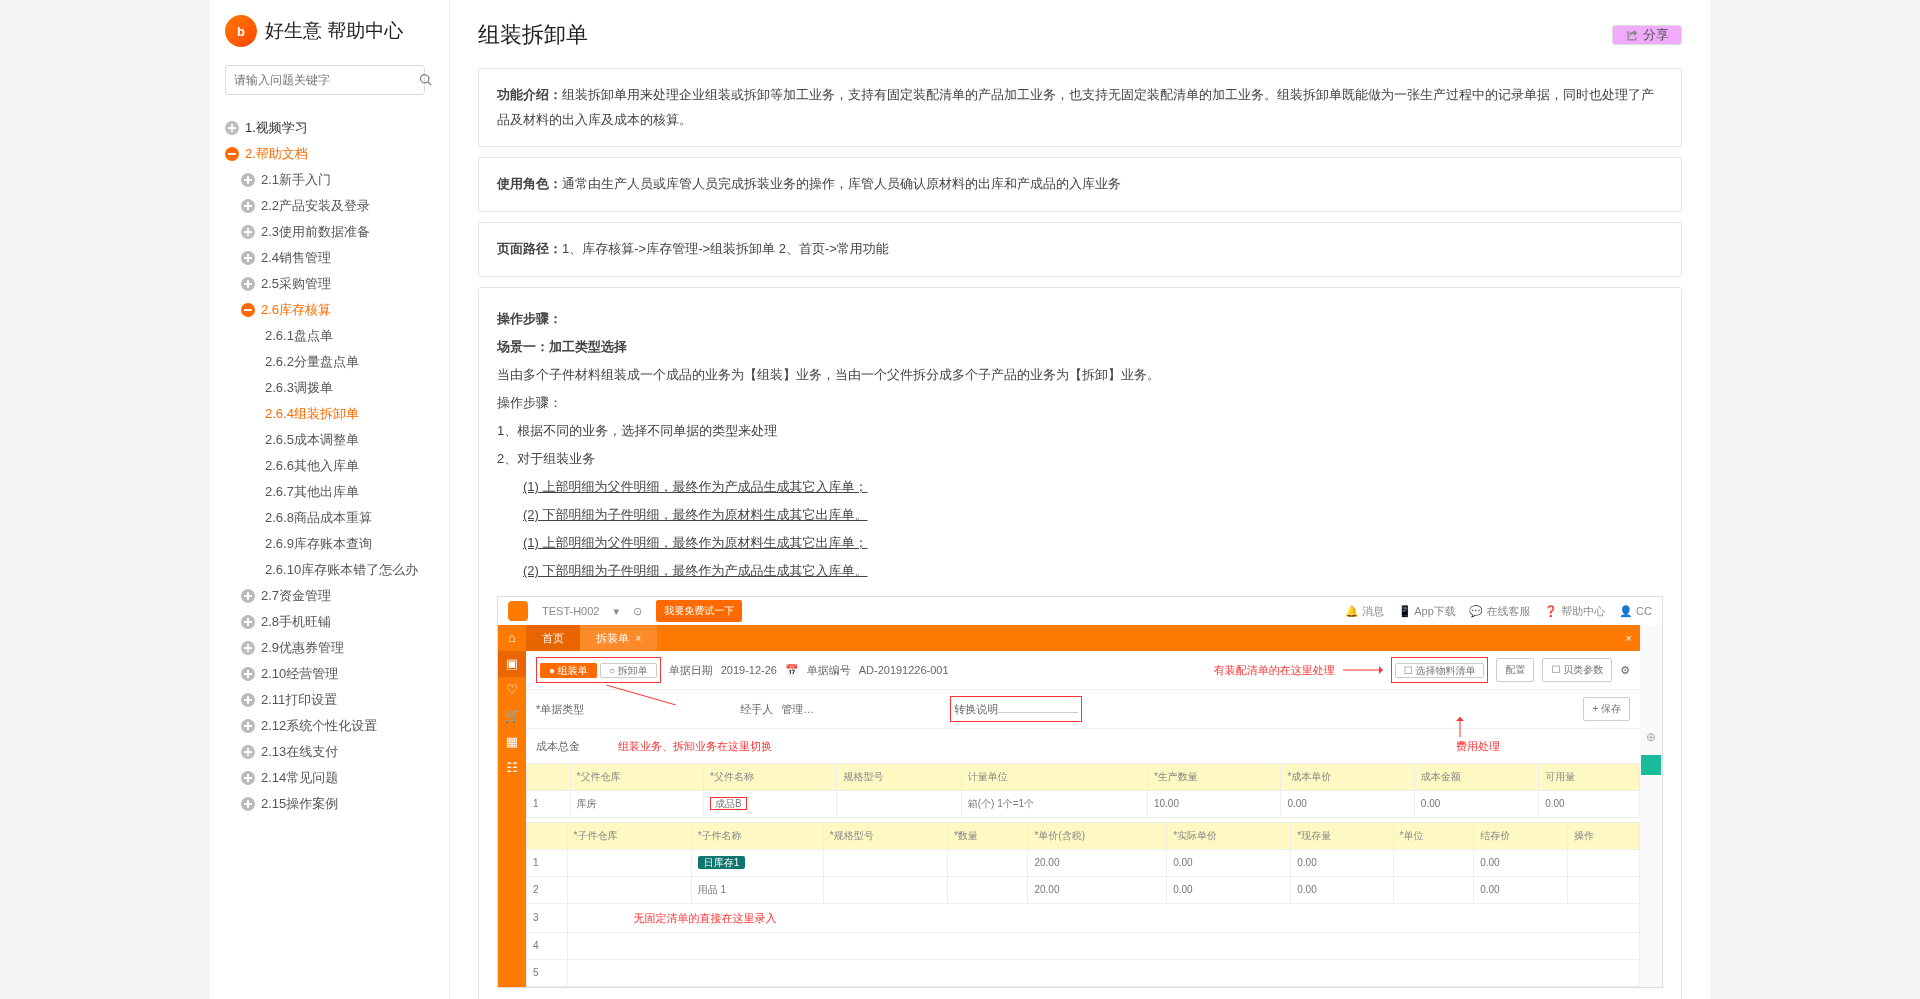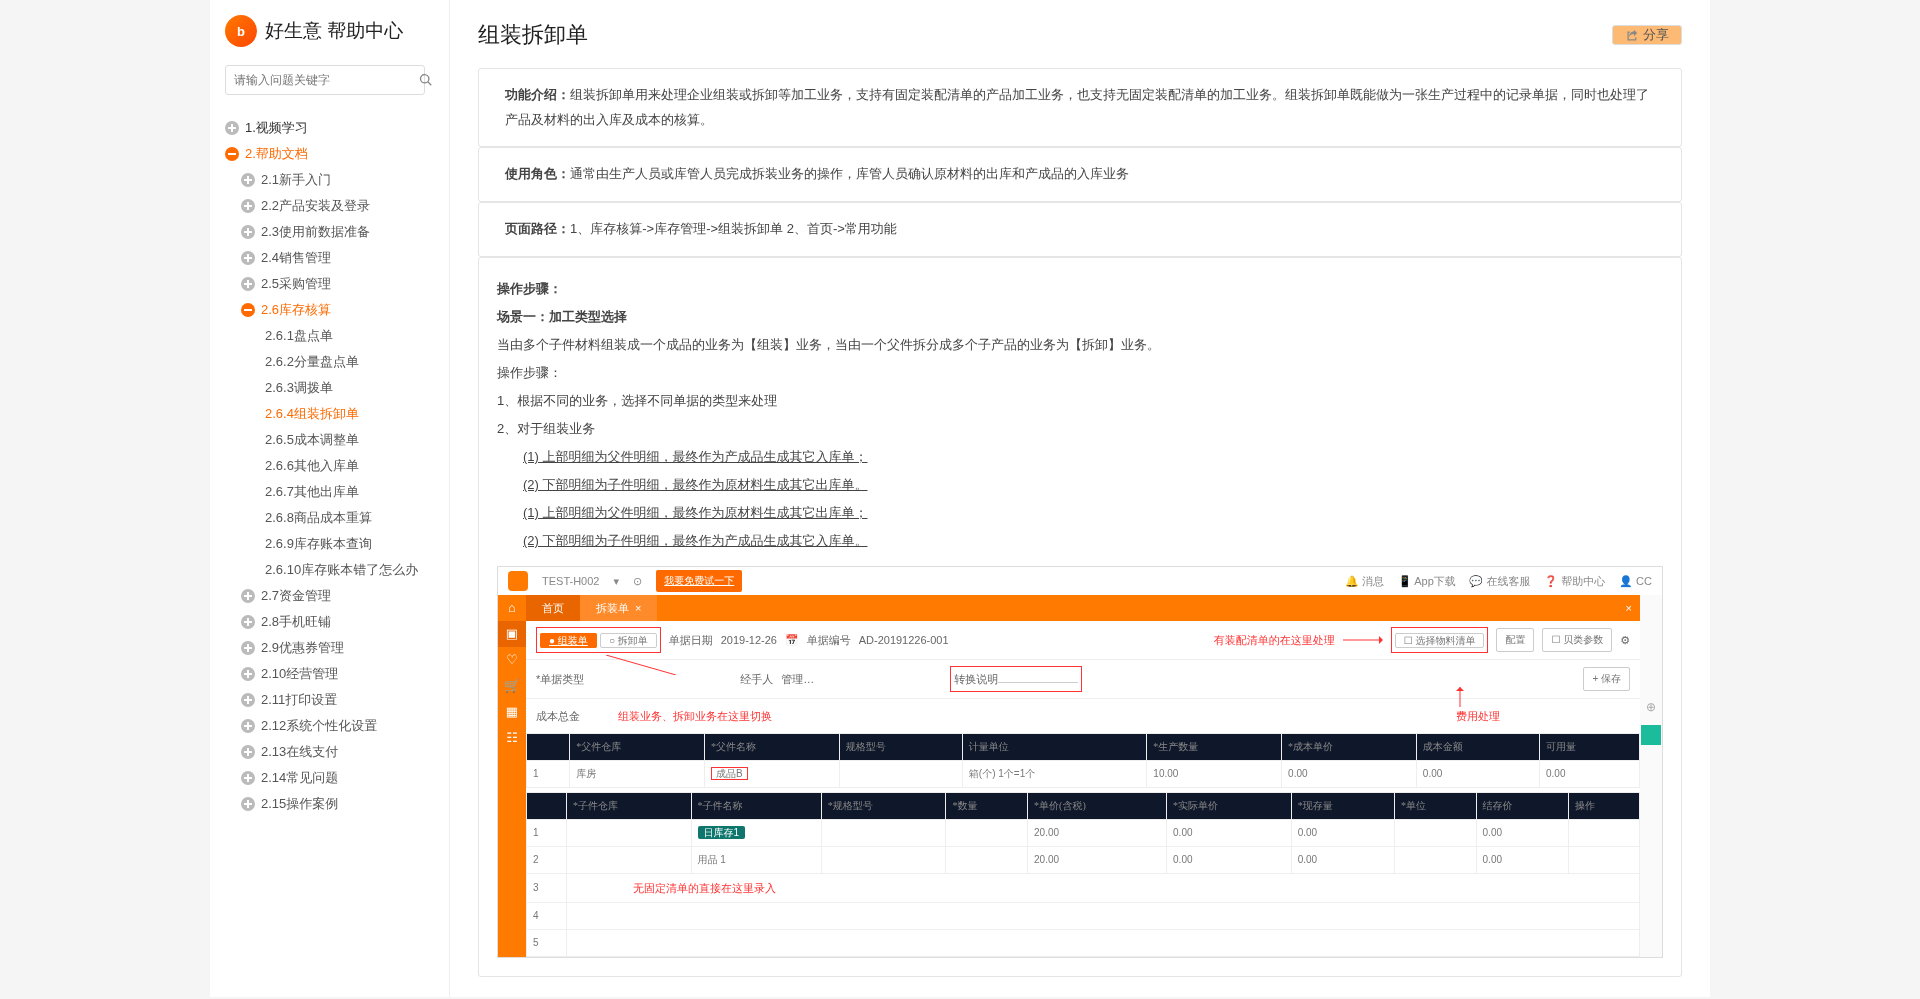--- a/index.html
+++ b/index.html
@@ -21,43 +21,43 @@
 .ico { width:14px; height:14px; display:inline-flex; align-items:center; justify-content:center; }
 .plus-circle { width:14px; height:14px; border-radius:50%; background:#bbb; position:relative; }
 .plus-circle::before,.plus-circle::after { content:""; position:absolute; background:#fff; }
 .plus-circle::before { width:8px; height:2px; top:6px; left:3px; }
 .plus-circle::after { width:2px; height:8px; top:3px; left:6px; }
 .minus-circle { width:14px; height:14px; border-radius:50%; background:#ff6a00; position:relative; }
 .minus-circle::before { content:""; position:absolute; background:#fff; width:8px; height:2px; top:6px; left:3px; }
 .main { flex:1; padding:20px 28px; }
 .page-head { display:flex; justify-content:space-between; align-items:center; margin-bottom:18px; }
 .page-title { font-size:22px; font-weight:500; color:#222; }
-.share-btn { border:1px solid #ddd; background:#fdba74; padding:0 12px; border-radius:3px; font-size:13px; cursor:pointer; display:flex; gap:5px; align-items:center; color:#555; }
-.card { border:1px solid #e5e5e5; border-radius:3px; padding:14px 26px; margin-bottom:0; font-size:13px; line-height:1.9; color:#444; }
+.share-btn { border:1px solid #ddd; background:#f0abfc; padding:0 12px; border-radius:3px; font-size:13px; cursor:pointer; display:flex; gap:5px; align-items:center; color:#555; }
+.card { border:1px solid #e5e5e5; border-radius:3px; padding:14px 18px; margin-bottom:10px; font-size:13px; line-height:1.9; color:#444; }
 .card strong { font-weight:600; }
 .content-card { border:1px solid #e5e5e5; border-radius:3px; padding:18px; font-size:13px; line-height:2; color:#444; }
 .content-card p { margin-bottom:2px; }
 .content-card .indent1 { margin-left:2em;text-decoration:underline; }
 .figure { margin-top:12px; border:1px solid #ddd; background:#fafafa; }
 .fig-top { height:28px; background:#fff; display:flex; align-items:center; padding:0 10px; gap:14px; font-size:11px; color:#888; }
 .fig-top .orange { width:20px; height:20px; border-radius:4px; background:#ff7a00; }
 .fig-body { display:flex; }
 .fig-side { width:28px; background:#ff7a00; position:relative; }
 .fig-side-icon { width:100%; height:26px; display:flex; align-items:center; justify-content:center; color:#fff; font-size:13px; }
 .fig-main { flex:1; background:#fff; }
 .fig-tabs { height:26px; background:#ff7a00; display:flex; align-items:center; font-size:11px; color:#fff; }
 .fig-tab { padding:0 16px; height:100%; display:flex; align-items:center; background:#e86500; }
 .fig-tab.on { background:#ff8a2a; }
 .fig-row { display:flex; align-items:center; padding:6px 10px; gap:8px; font-size:11px; color:#666; border-bottom:1px solid #eee; position:relative; flex-wrap:wrap; }
-.btn-o { border:1px solid #ff6a00; color:#ff6a00; padding:1px 8px; border-radius:2px; font-size:10px;text-decoration:underline; }
+.btn-o { border:1px solid #ff6a00; color:#ff6a00; padding:1px 8px; border-radius:2px; font-size:10px; }
 .btn-g { border:1px solid #ccc; color:#777; padding:1px 8px; border-radius:2px; font-size:10px; }
 .ann { color:#f33; font-size:11px; }
 .fig-grid { width:100%; border-collapse:collapse; font-size:10px; }
 .fig-grid th,.fig-grid td { border:1px solid #eee; padding:3px 6px; text-align:left; color:#777; height:22px; }
-.fig-grid th { background:#0f172a; color:#888; font-weight:normal;font-family:Liberation Serif, serif; }
+.fig-grid th { background:#fef9c3; color:#888; font-weight:normal; }
 .box-o { background:#0f766e; color:#fff; padding:1px 6px; border-radius:2px; }
 .spacer { flex:1; }
 .green-sq { width:20px; height:20px; background:#1abc9c; }
 </style>
 </head>
 <body>
 
 <div class="wrap">
   <aside class="sidebar">
     <div class="brand">

